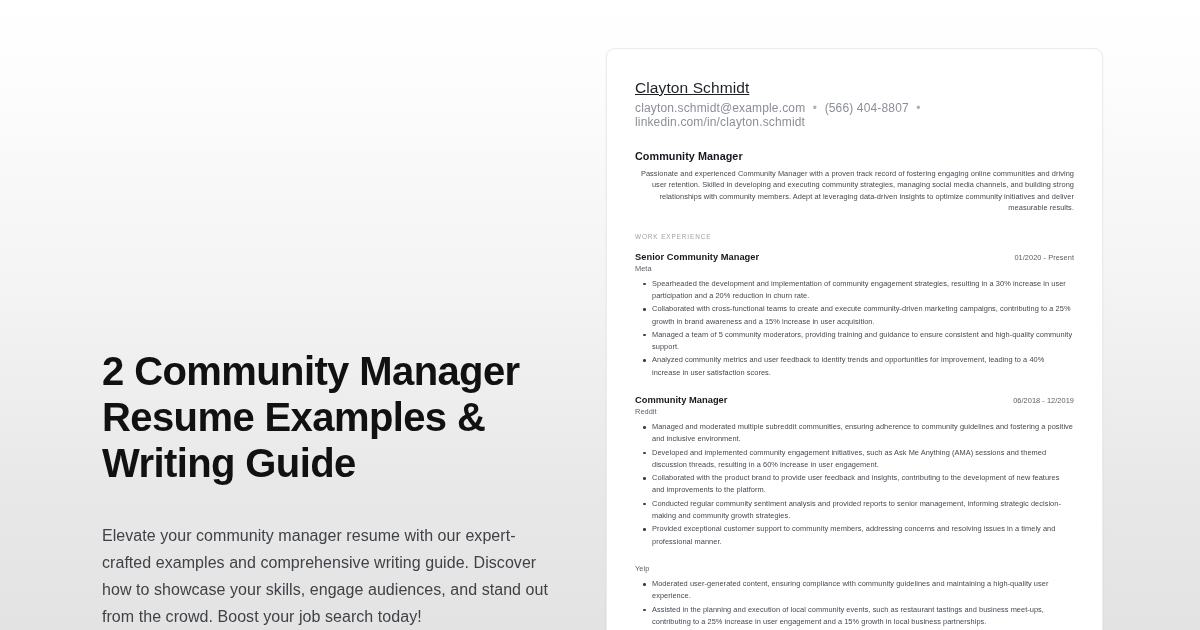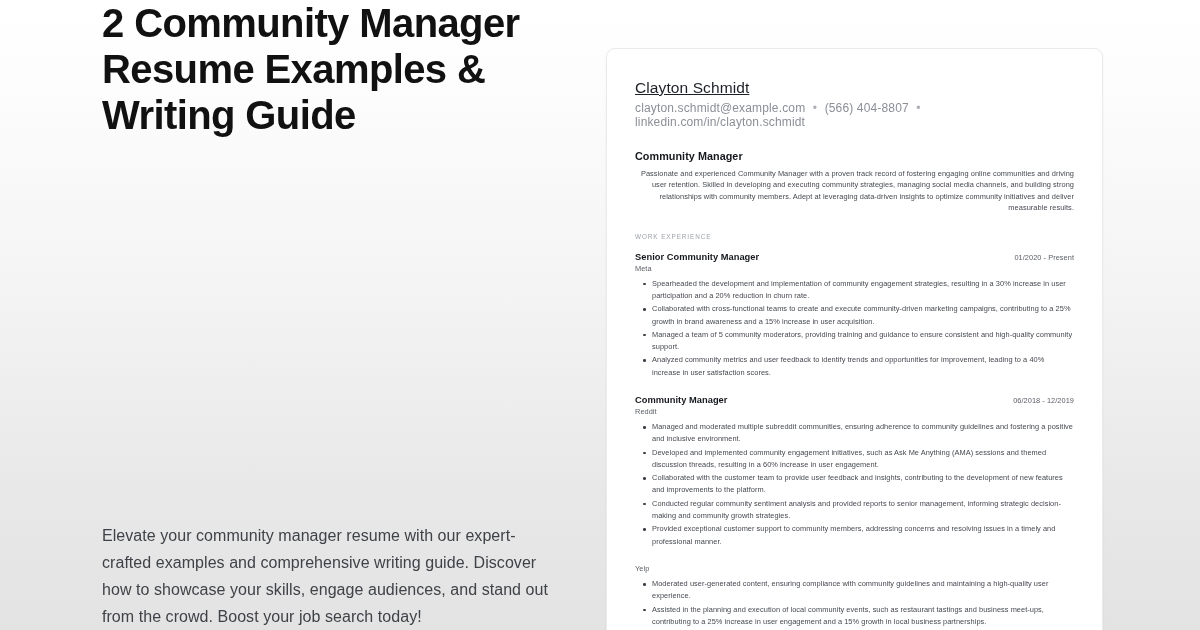--- a/index.html
+++ b/index.html
@@ -25,21 +25,21 @@
 
   
   .promo {
     position: absolute;
     left: 102px;
     top: 0;
     width: 470px;
     height: 630px;
     display: flex;
     flex-direction: column;
-    justify-content: space-between;
+    justify-content: flex-end;
   }
 
   .promo-title {
     font-size: 40px;
     line-height: 46px;
     font-weight: bold;
     letter-spacing: -0.6px;
     color: #111111;
     margin-bottom: 36px;
   }
@@ -207,21 +207,21 @@
 
     <div class="job">
       <div class="job-head">
         <span class="job-title">Community Manager</span>
         <span class="job-dates">06/2018 - 12/2019</span>
       </div>
       <div class="job-company">Reddit</div>
       <ul class="job-bullets">
         <li>Managed and moderated multiple subreddit communities, ensuring adherence to community guidelines and fostering a positive and inclusive environment.</li>
         <li>Developed and implemented community engagement initiatives, such as Ask Me Anything (AMA) sessions and themed discussion threads, resulting in a 60% increase in user engagement.</li>
-        <li>Collaborated with the customer team to provide user feedback and insights, contributing to the development of new features and improvements to the platform.</li>
+        <li>Collaborated with the product brand to provide user feedback and insights, contributing to the development of new features and improvements to the platform.</li>
         <li>Conducted regular community sentiment analysis and provided reports to senior management, informing strategic decision-making and community growth strategies.</li>
         <li>Provided exceptional customer support to community members, addressing concerns and resolving issues in a timely and professional manner.</li>
       </ul>
     </div>
 
     <div class="job">
       <div class="job-company">Yelp</div>
       <ul class="job-bullets">
         <li>Moderated user-generated content, ensuring compliance with community guidelines and maintaining a high-quality user experience.</li>
         <li>Assisted in the planning and execution of local community events, such as restaurant tastings and business meet-ups, contributing to a 25% increase in user engagement and a 15% growth in local business partnerships.</li>

